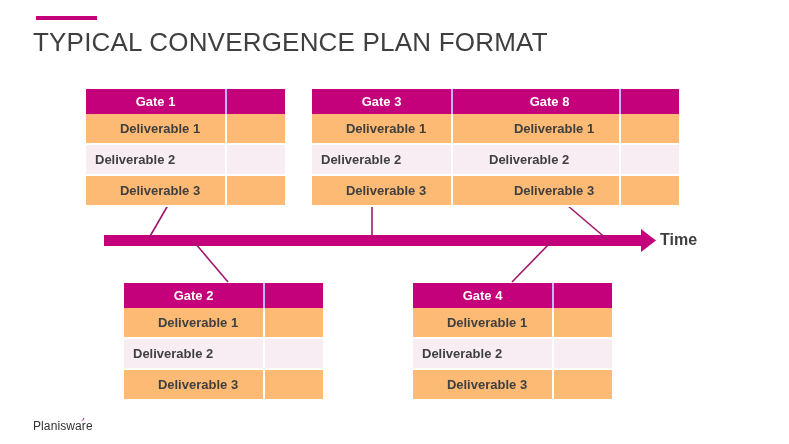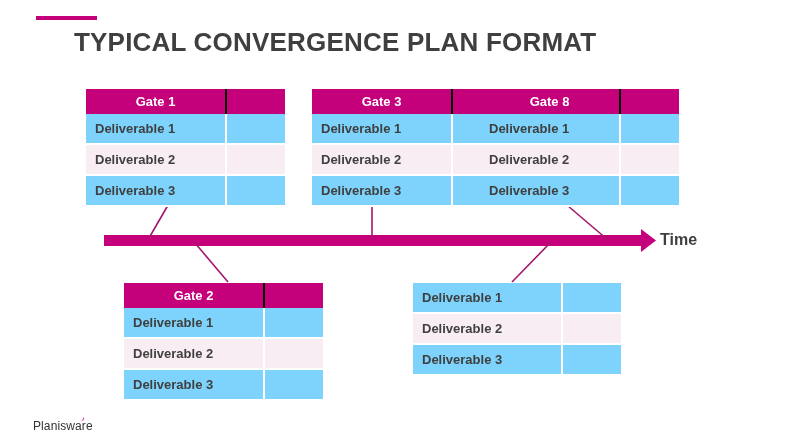--- a/index.html
+++ b/index.html
@@ -27,23 +27,22 @@
     height: 4px;
     background: #C4007A;
   }
   .slide-title {
     position: absolute;
     left: 33px;
     top: 27px;
     font-size: 26px;
     letter-spacing: 0.2px;
     color: #3F3F3F;
-    font-weight: 700;
+    font-weight: 400;
     white-space: nowrap;
-    margin-left: 41px;
   }
 
   
   .gate-table {
     position: absolute;
     width: 197px;
     border-collapse: collapse;
     table-layout: fixed;
   }
   .gate-table td {
@@ -52,38 +51,38 @@
     height: 29px;
     vertical-align: middle;
   }
   .gate-header-cell {
     background: #C4007A;
     color: #ffffff;
     font-size: 13px;
     font-weight: bold;
     text-align: center;
     height: 25px !important;
-    border-right: 2px solid #000000;
+    border-right: 2px solid #c4b5fd;
   }
   .gate-header-blank {
     background: #C4007A;
     height: 25px !important;
   }
   .deliv-label {
     font-size: 13px;
     font-weight: bold;
     color: #3F3F3F;
     padding-left: 9px !important;
     border-right: 2px solid #ffffff;
     border-bottom: 2px solid #ffffff;
   }
   .deliv-blank {
     border-bottom: 2px solid #ffffff;
   }
-  .row-dark .deliv-label, .row-dark .deliv-blank { background: #7dd3fc; }
+  .row-dark .deliv-label, .row-dark .deliv-blank { background: #fdba74; text-align: center; }
   .row-light .deliv-label, .row-light .deliv-blank { background: #F8EDF3; }
 
   .col-main { width: 139px; }
   .col-side { width: 58px; }
 
   
   #timeline-svg {
     position: absolute;
     left: 0;
     top: 0;
@@ -223,20 +222,24 @@
     </tr>
     <tr class="row-dark">
       <td class="deliv-label col-main">Deliverable 3</td>
       <td class="deliv-blank col-side"></td>
     </tr>
   </tbody>
     </table>
 
   <table class="gate-table" style="left:413px; top:283px;">
     <tbody>
+        <tr>
+      <td class="gate-header-cell col-main">Gate 4</td>
+      <td class="gate-header-blank col-side"></td>
+    </tr>
     <tr class="row-dark">
       <td class="deliv-label col-main">Deliverable 1</td>
       <td class="deliv-blank col-side"></td>
     </tr>
     <tr class="row-light">
       <td class="deliv-label col-main">Deliverable 2</td>
       <td class="deliv-blank col-side"></td>
     </tr>
     <tr class="row-dark">
       <td class="deliv-label col-main">Deliverable 3</td>

